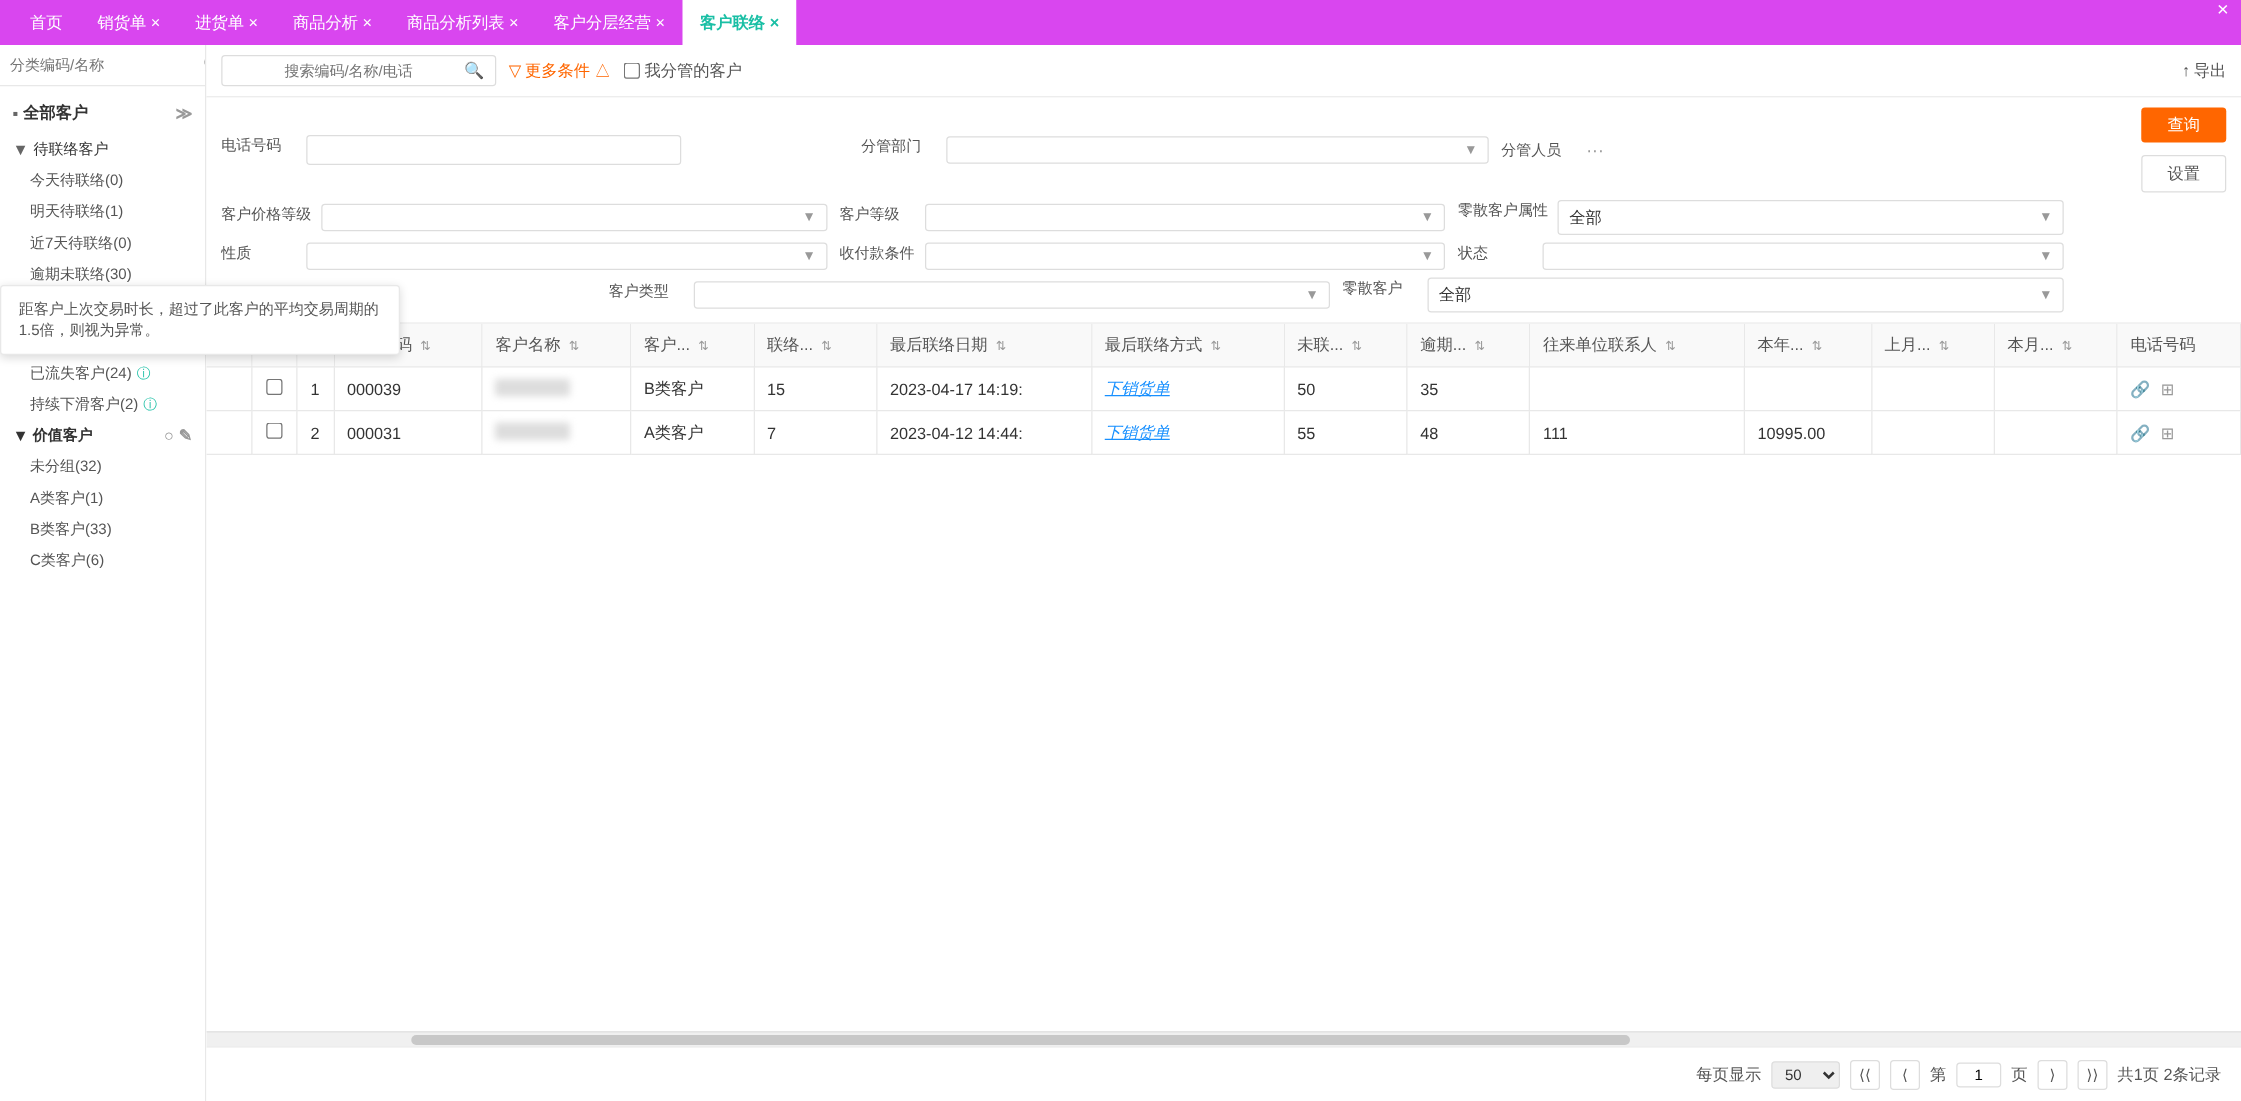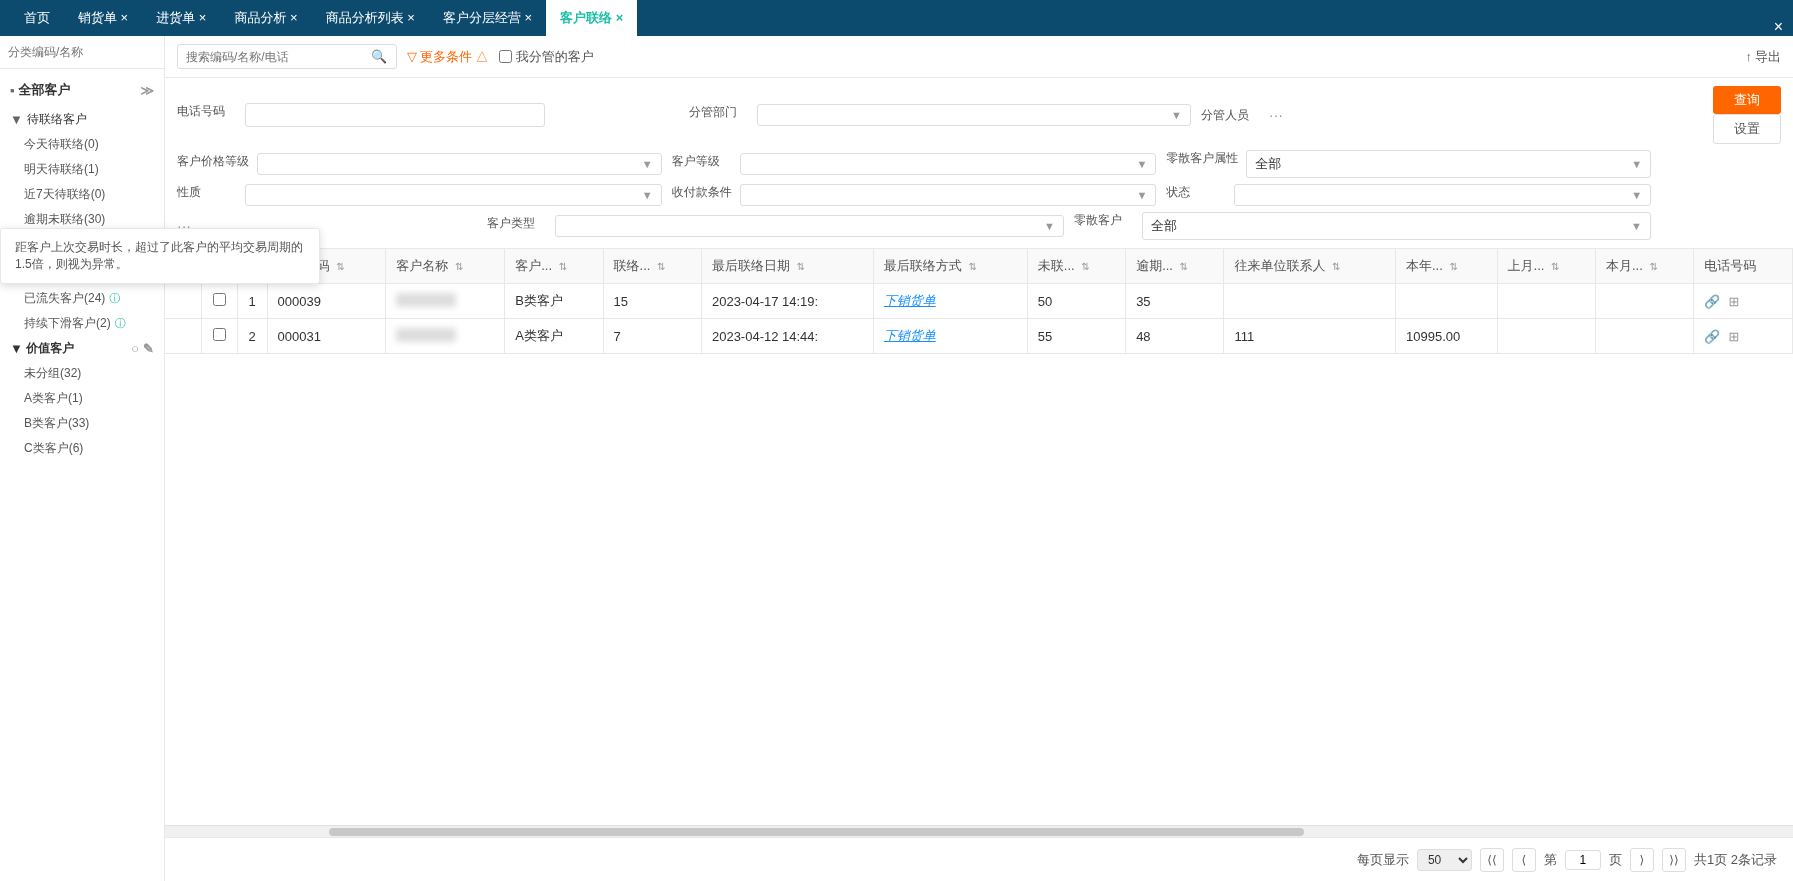--- a/index.html
+++ b/index.html
@@ -1,23 +1,23 @@
 <!DOCTYPE html>
 <html><head>
   <meta charset="utf-8">
   <style>
     * { box-sizing: border-box; margin: 0; padding: 0; font-family: 'Microsoft YaHei', Arial, sans-serif; font-size: 13px; }
     body { background: #f5f5f5; width: 1793px; height: 881px; overflow: hidden; }
 
     
     .top-nav {
-      background: #0c4a6e;
+      background: #d946ef;
       height: 36px;
       display: flex;
-      align-items: flex-end;
+      align-items: flex-start;
       padding: 0 10px;
       color: white;
       position: relative;
     }
     .top-nav .nav-item {
       padding: 0 14px;
       height: 36px;
       display: flex;
       align-items: center;
       cursor: pointer;
@@ -166,20 +166,21 @@
       border-radius: 3px;
       padding: 4px 8px;
       width: 220px;
     }
     .filter-search input {
       border: none;
       outline: none;
       font-size: 12px;
       flex: 1;
       color: #999;
+      text-align: center;
     }
     .filter-search .s-icon { color: #999; }
     .more-conditions {
       display: flex;
       align-items: center;
       color: #ff6600;
       cursor: pointer;
       font-size: 12px;
       gap: 3px;
     }
@@ -246,21 +247,21 @@
       display: flex;
       align-items: center;
       justify-content: space-between;
       cursor: pointer;
       min-width: 120px;
     }
     .filter-select .chevron { color: #999; font-size: 11px; }
     .filter-btn-group {
       display: flex;
       flex-direction: column;
-      gap: 0;
+      gap: 10px;
     }
     .btn-query {
       background: #ff6600;
       color: white;
       border: none;
       border-radius: 3px;
       padding: 5px 20px;
       cursor: pointer;
       font-size: 13px;
     }

